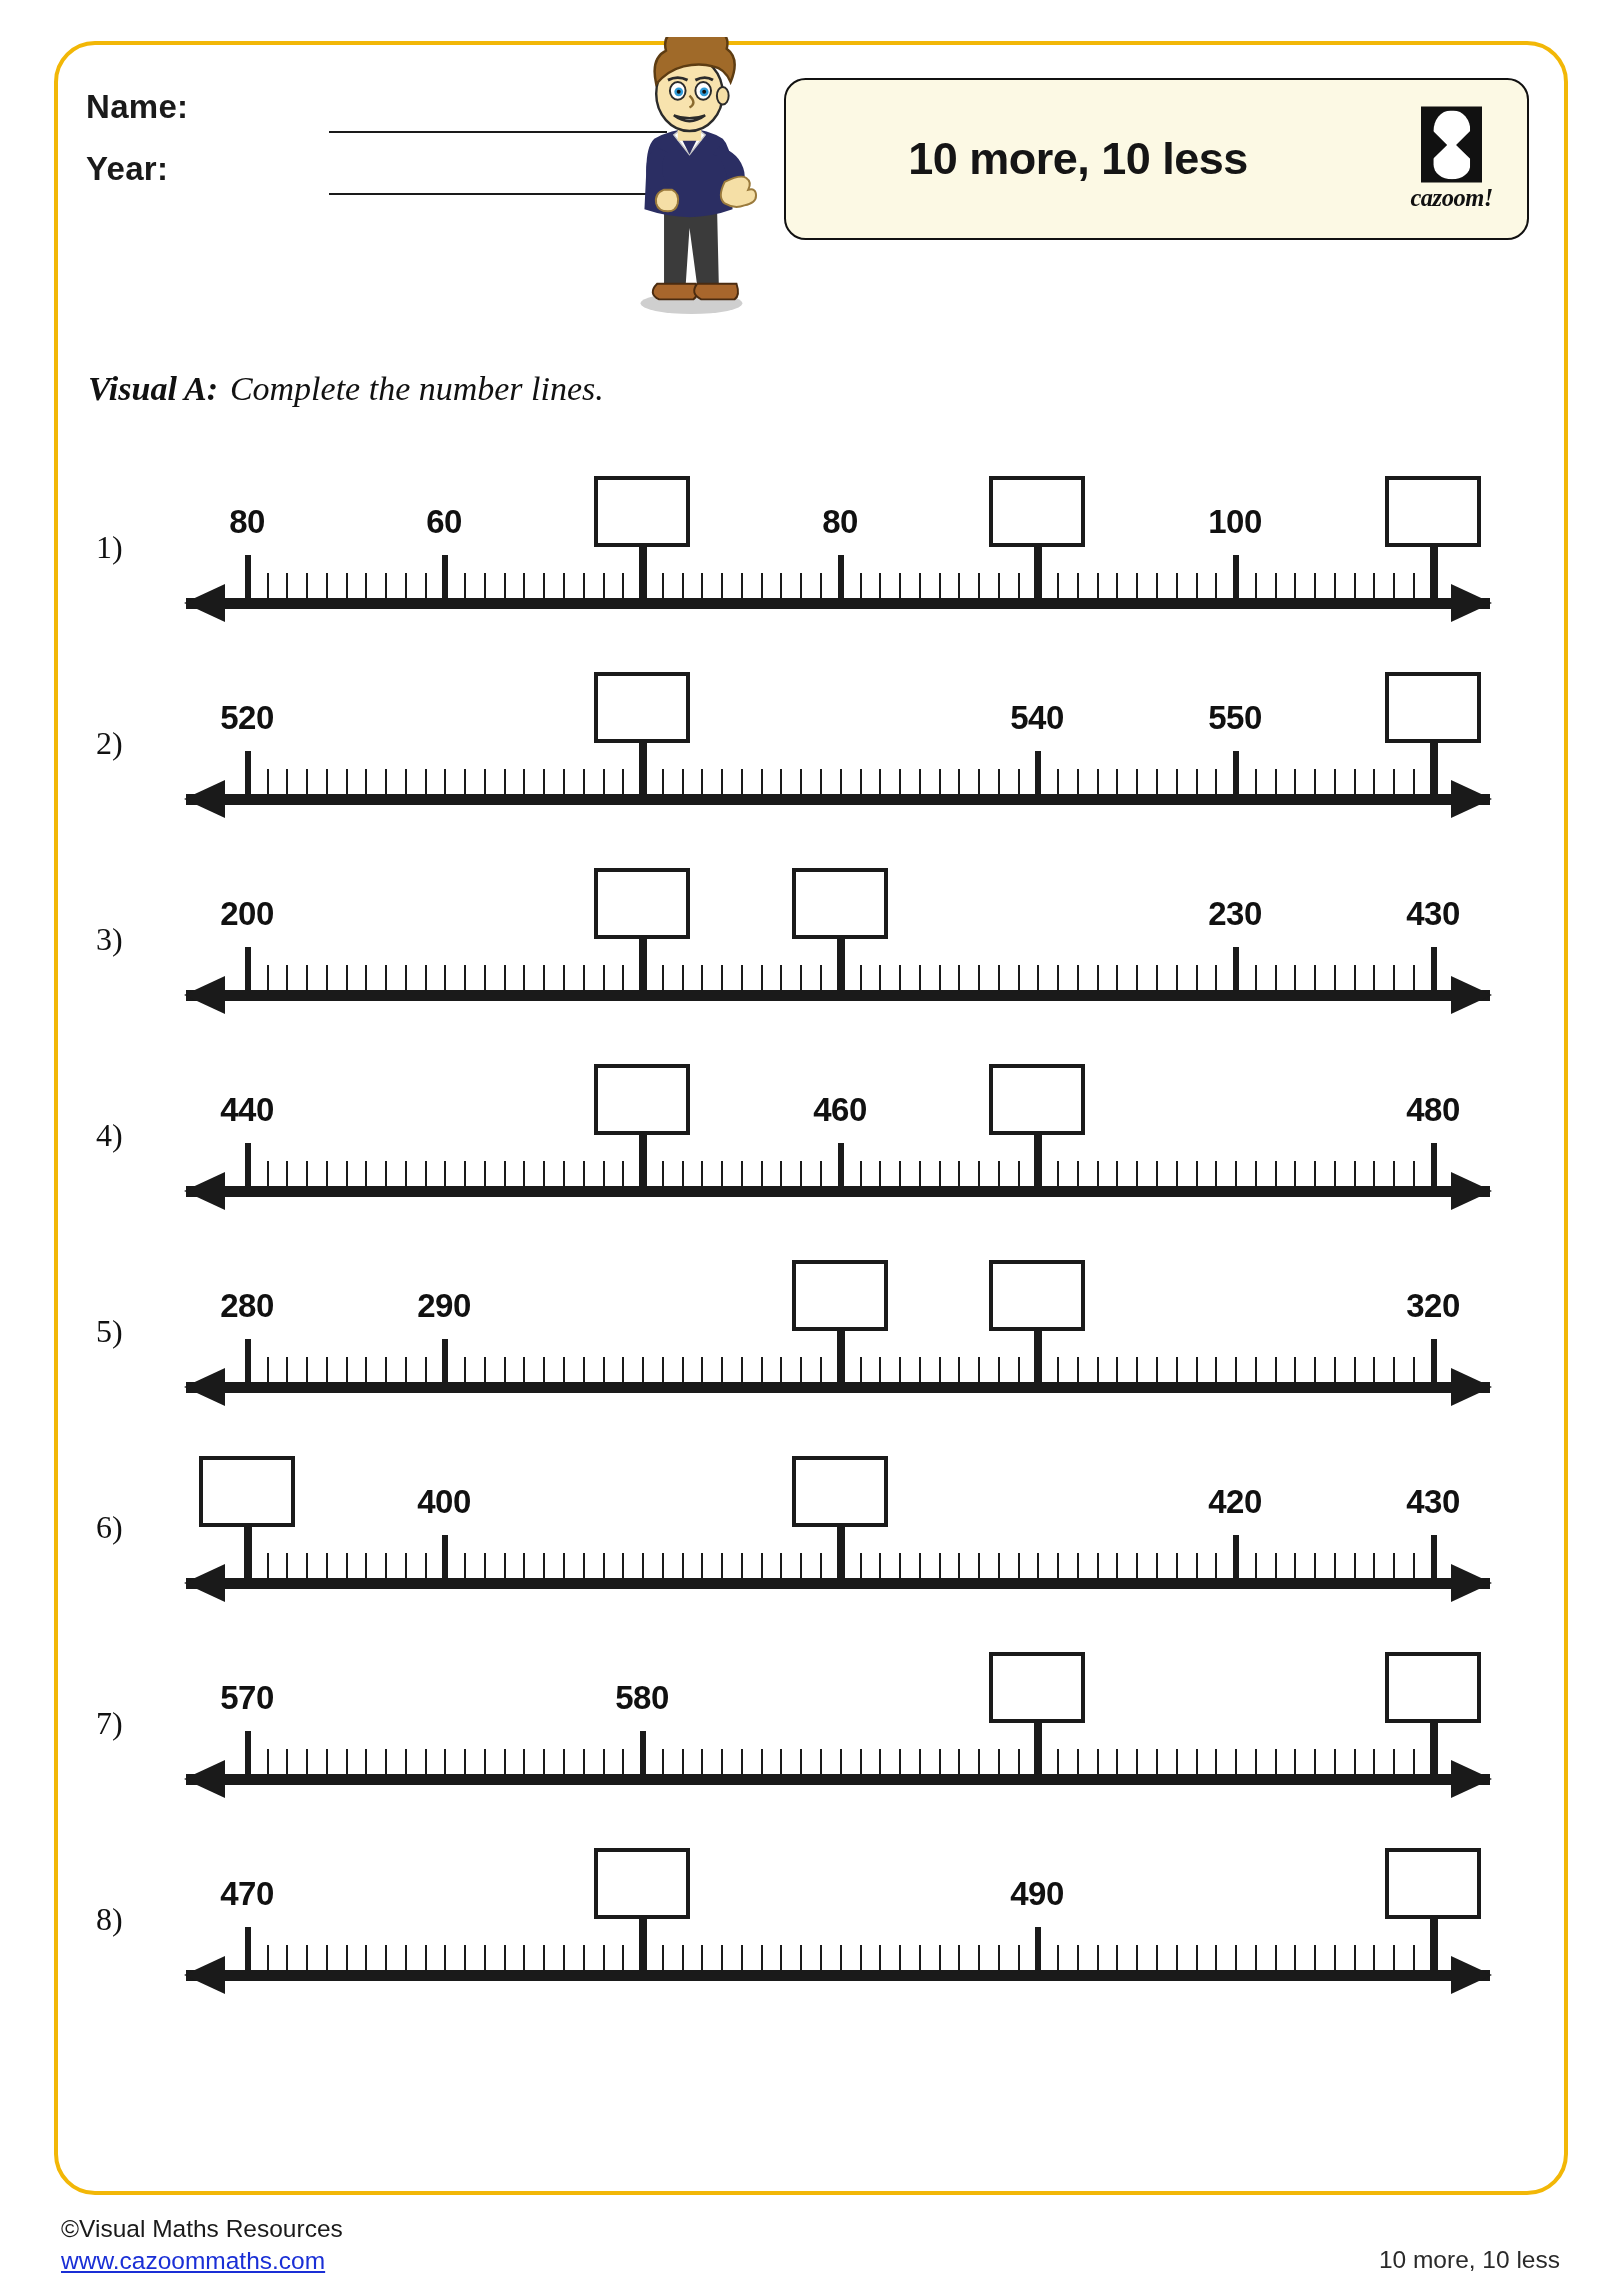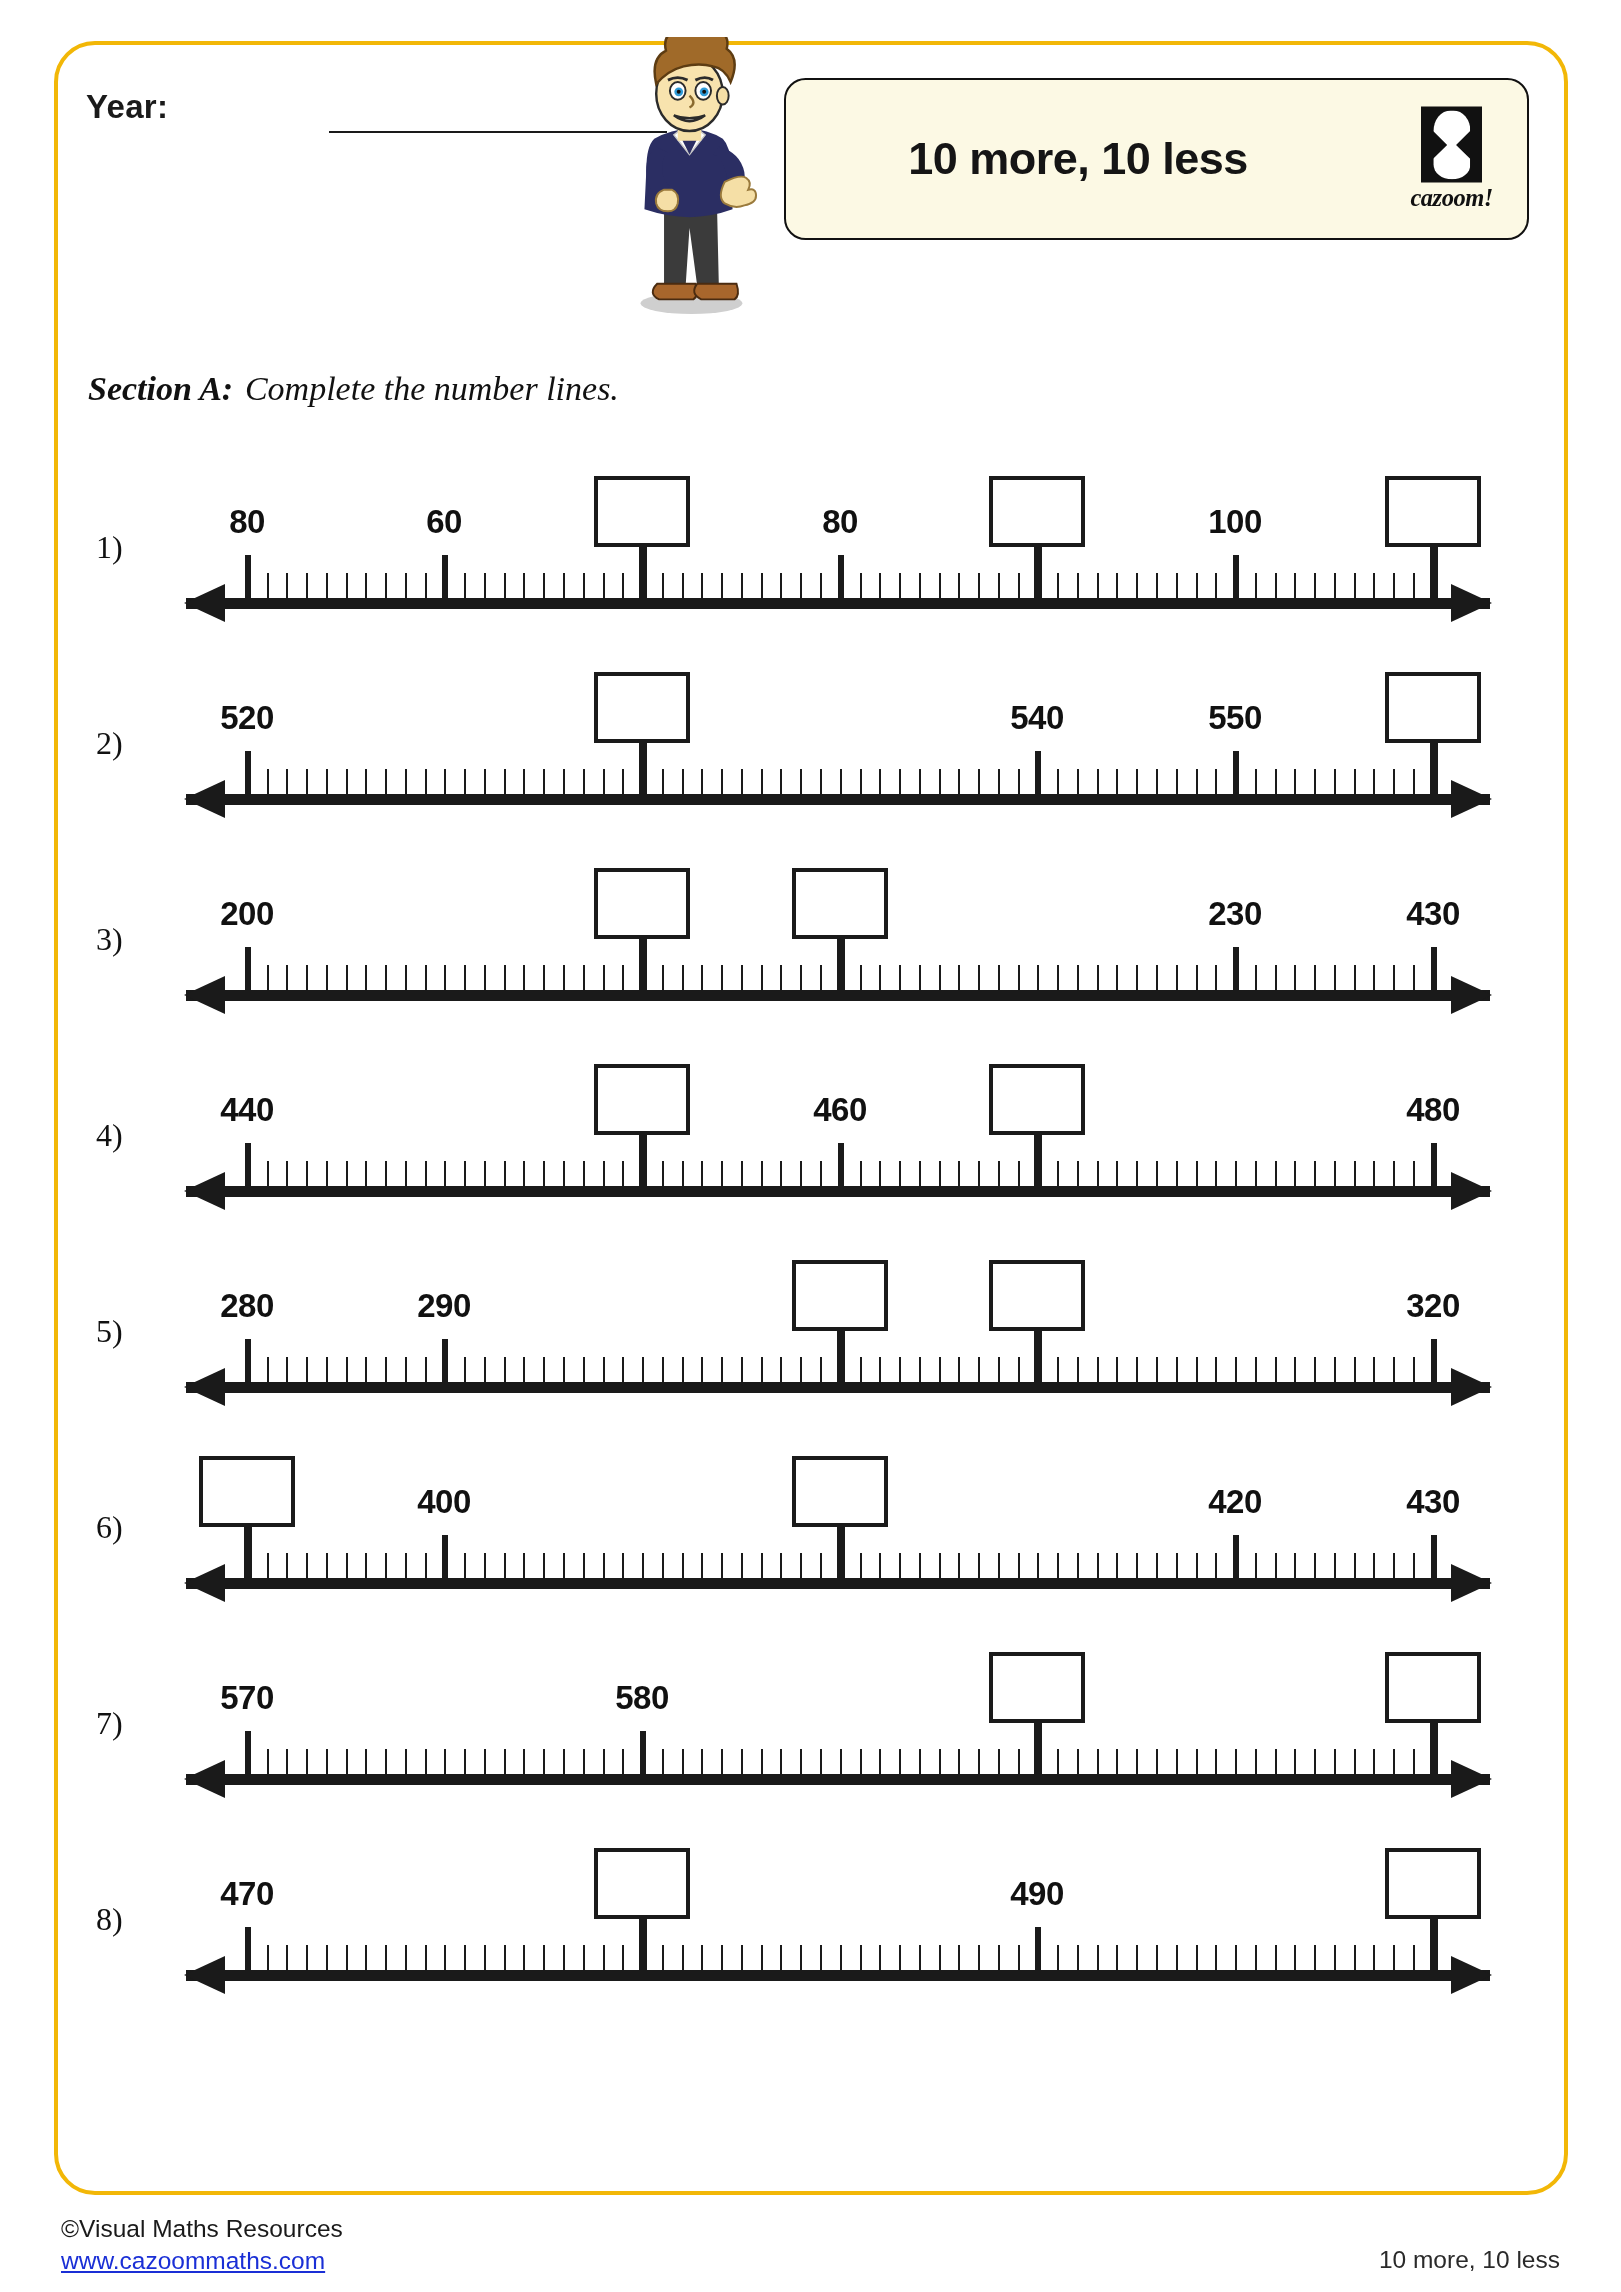--- a/index.html
+++ b/index.html
@@ -158,20 +158,24 @@
 <body>
 
 <div class="page">
 
   <div class="frame"></div>
 
   <div class="header">
 
     <div class="name-block">
       <div class="nrow">
+        <span class="nlabel">Name:</span>
+        <span class="nline"></span>
+      </div>
+      <div class="nrow">
         <span class="nlabel">Year:</span>
         <span class="nline"></span>
       </div>
     </div>
 
     <div class="boy">
       <svg viewBox="0 0 175 285" width="172" height="279">
         <ellipse cx="90" cy="272" rx="52" ry="11" fill="#cfcfcf"></ellipse>
 
         <path d="M62 168 L62 255 L84 255 L88 195 L96 255 L118 255 L116 168 Z" fill="#3b3b3b"></path>
@@ -218,21 +222,21 @@
     <div class="titlebox">
       <div class="titletext">10 more, 10 less</div>
       <div class="logo">
         <div class="logo-mark"></div>
         <div class="logo-word">cazoom!</div>
       </div>
     </div>
   </div>
 
   <div class="section-head">
-    <span class="sa">Section A:</span><span class="sd">Complete the number lines.</span>
+    <span class="sa">Visual A:</span><span class="sd">Complete the number lines.</span>
   </div>
 
   <div class="qlist" id="qlist">
       <div class="qrow">
         <div class="qnum">1)</div>
         <div class="nl">
           <div class="axis"></div>
           <div class="arrow-l"></div>
           <div class="arrow-r"></div>
           <div class="tick-minor" style="left: 81px;"></div>

